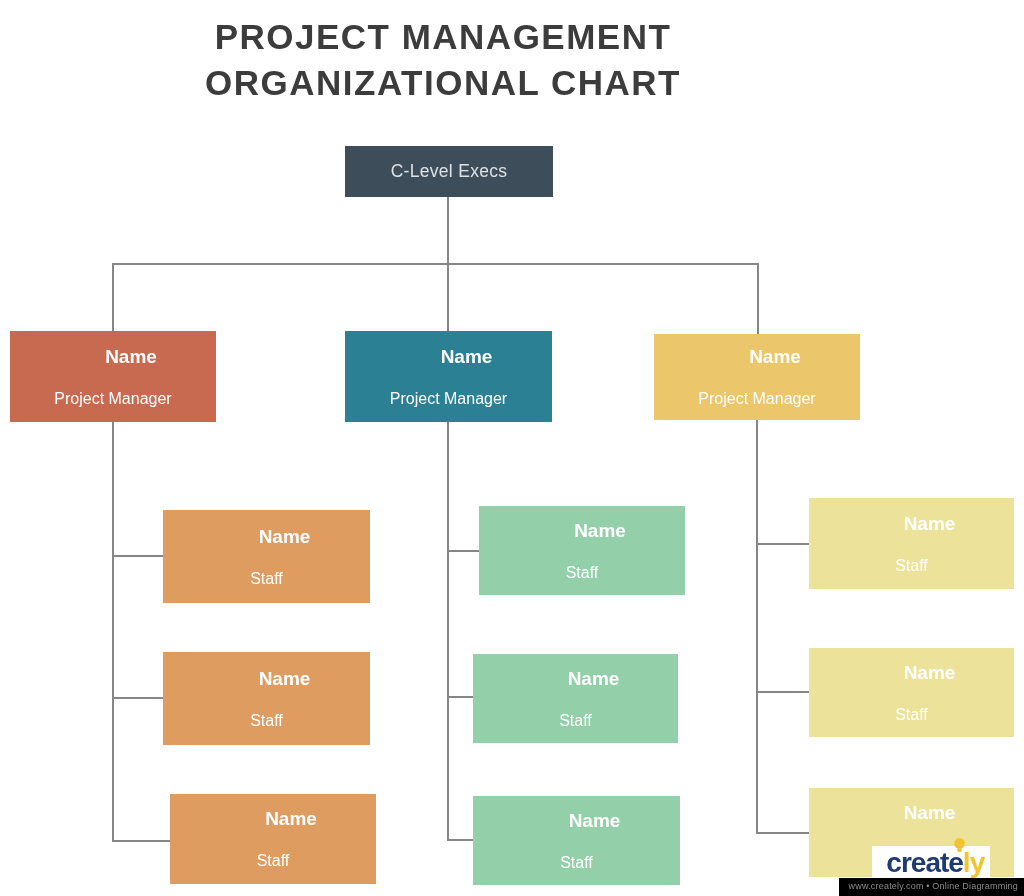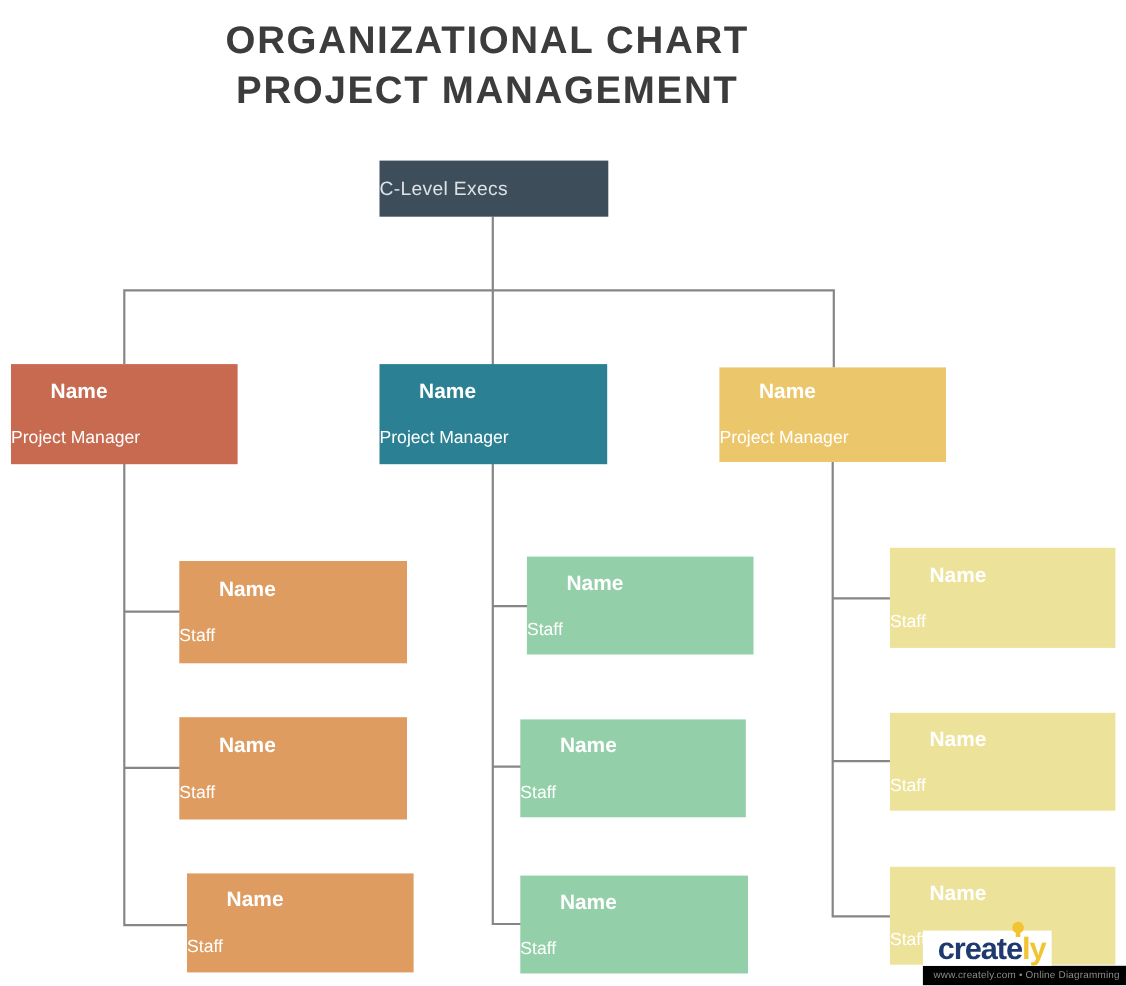--- a/index.html
+++ b/index.html
@@ -7,50 +7,50 @@
   .canvas{position:relative;width:1024px;height:896px;background:#ffffff;overflow:hidden;}
 
   
   .title{position:absolute;top:14px;left:0;width:886px;text-align:center;
          color:#3C3C3C;font-weight:bold;font-size:35px;line-height:46px;letter-spacing:1.5px;}
 
   
   .wires{position:absolute;left:0;top:0;z-index:1;}
 
   
-  .node{position:absolute;z-index:2;display:flex;flex-direction:column;align-items:flex-start;
+  .node{position:absolute;z-index:2;display:flex;flex-direction:column;align-items:center;
         justify-content:center;text-align:center;color:#fff;}
   .node .node-name{font-weight:bold;font-size:19px;line-height:25px;margin-left:36px;}
   .node .node-role{font-size:16px;line-height:22px;margin-top:19px;}
   .root-node{background:#3E4D5A;color:#DCE2E6;font-size:17.5px;letter-spacing:0.3px;}
   .c-red{background:#C76A50;}
   .c-teal{background:#2B8093;}
   .c-gold{background:#ECC66A;}
   .c-orange{background:#DE9C60;}
   .c-green{background:#93CFA9;}
   .c-pale{background:#EDE299;}
 
   
-  .branding{position:absolute;right:0;bottom:0;z-index:5;text-align:left;}
+  .branding{position:absolute;right:0;bottom:0;z-index:5;text-align:center;}
   .logo{position:relative;display:inline-block;background:#ffffff;
         padding:2px 6px 0 14px;font-size:28px;font-weight:bold;letter-spacing:-1px;line-height:30px;}
   .logo-create{color:#1E3A6F;}
   .logo-ly{color:#F2C431;}
   .bulb-icon{position:absolute;right:24px;top:-9px;}
   .tagline{background:#000000;color:#8B8B8B;font-size:9px;line-height:11px;
            padding:3px 6px 4px 10px;letter-spacing:0.2px;}
 </style>
 </head>
 <body>
 
 <div class="canvas">
 
   <div class="title">
+    <div>PROJECT MANAGEMENT</div>
     <div>ORGANIZATIONAL CHART</div>
-    <div>PROJECT MANAGEMENT</div>
   </div>
 
   <svg class="wires" width="1024" height="896" viewBox="0 0 1024 896">
     <path d="M448 197 L448 332 M113 264 L758 264 M113 263 L113 331 M758 263 L758 334" stroke="#868686" stroke-width="2" fill="none"></path>
     <path d="M113 421 L113 842 M113 556 L164 556 M113 698 L164 698 M112 841 L171 841" stroke="#868686" stroke-width="2" fill="none"></path>
     <path d="M448 421 L448 841 M448 551 L480 551 M448 697 L474 697 M447 840 L474 840" stroke="#868686" stroke-width="2" fill="none"></path>
     <path d="M757 419 L757 834 M757 544 L810 544 M757 692 L810 692 M756 833 L810 833" stroke="#868686" stroke-width="2" fill="none"></path>
   </svg>
 
   <div class="node root-node" style="left:345px;top:146px;width:208px;height:51px;">

